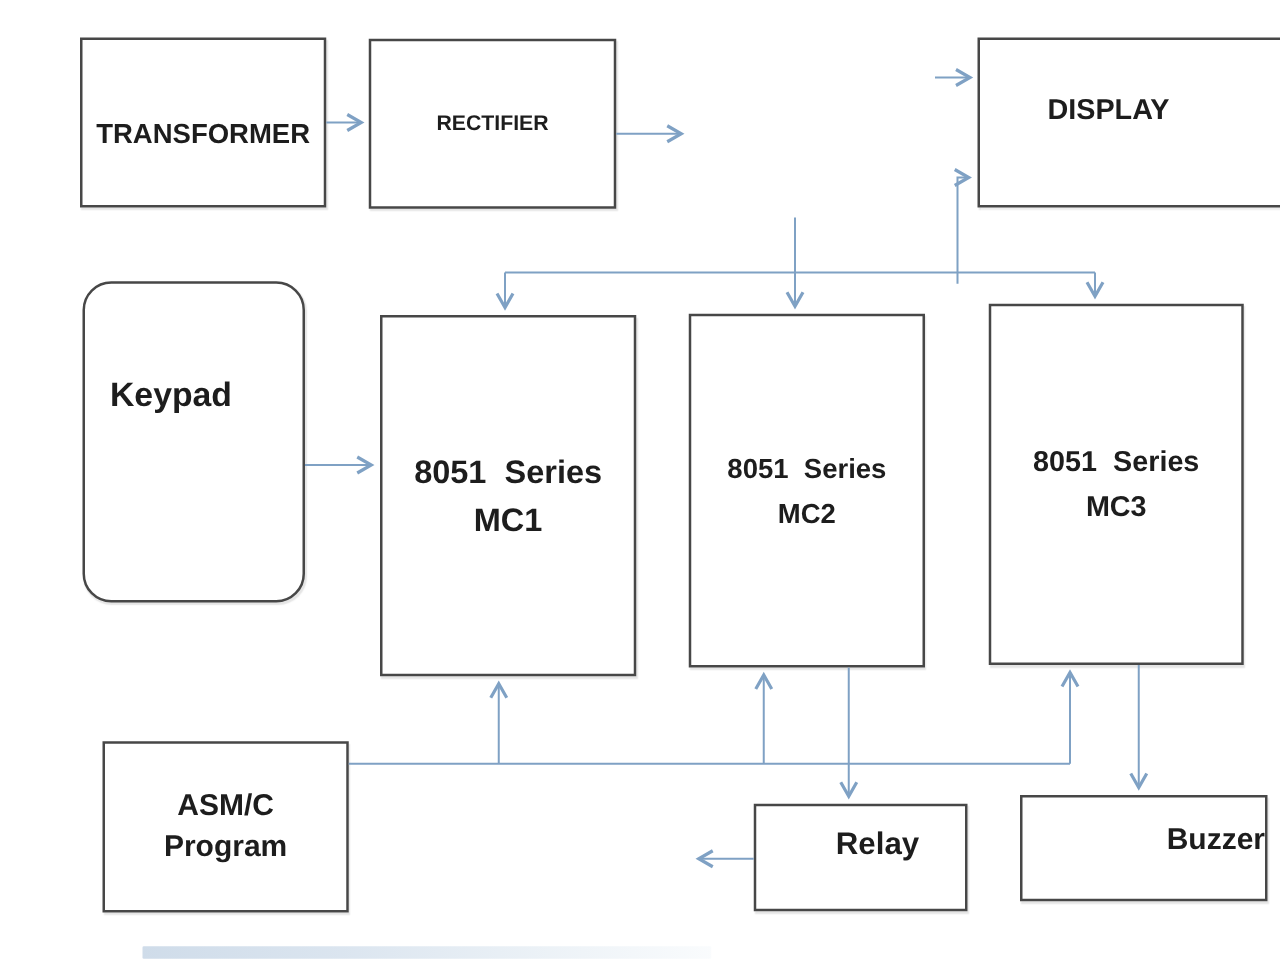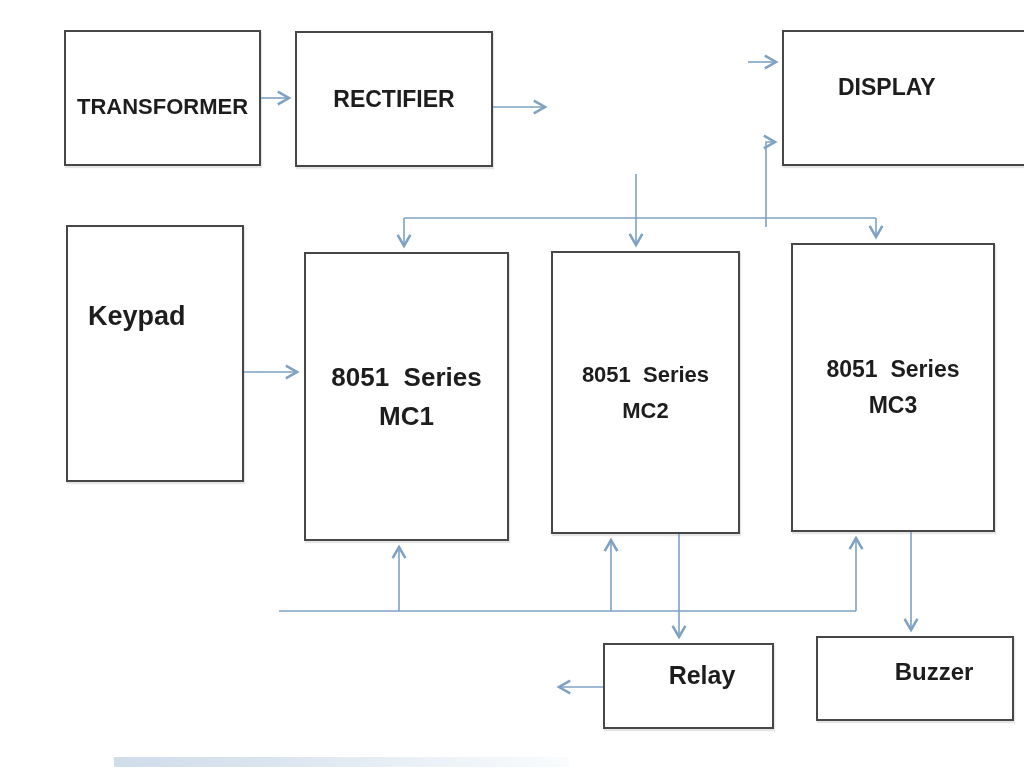--- a/index.html
+++ b/index.html
@@ -8,35 +8,35 @@
     background:#ffffff;font-family:"Liberation Sans",sans-serif;margin-left:26px;
   }
   .node{
     position:absolute;background:#ffffff;border:2px solid #474747;
     box-sizing:border-box;display:flex;align-items:center;justify-content:center;
     color:#1d1d1d;font-weight:700;
     box-shadow:1px 2px 1px rgba(110,110,110,0.18);
   }
   .node .lbl{white-space:pre-wrap;text-align:center;}
   .b-transformer{left:38px;top:30px;width:197px;height:136px;font-size:22px;padding-top:18px;}
-  .b-rectifier{left:269px;top:31px;width:198px;height:136px;font-size:23px;}
+  .b-rectifier{left:269px;top:31px;width:198px;height:136px;font-size:17px;}
   .b-regulator{left:525px;top:38px;width:197px;height:136px;font-size:23px;}
   .b-display{left:756px;top:30px;width:274px;height:136px;font-size:23px;
              align-items:flex-start;justify-content:flex-start;padding:42px 0 0 54px;}
   .b-keypad{left:40px;top:225px;width:178px;height:257px;font-size:27px;
-            align-items:flex-start;justify-content:flex-start;padding:74px 0 0 20px;}
+            align-items:flex-start;justify-content:flex-start;padding:74px 0 0 20px;border-radius:23px;}
   .b-mc1{left:278px;top:252px;width:205px;height:289px;font-size:26px;line-height:1.5;}
   .b-mc2{left:525px;top:251px;width:189px;height:283px;font-size:22px;line-height:1.6;}
   .b-mc3{left:765px;top:243px;width:204px;height:289px;font-size:23px;line-height:1.55;}
   .b-asm{left:56px;top:593px;width:197px;height:137px;font-size:24px;line-height:1.35;}
   .b-lamp{left:338px;top:643px;width:188px;height:95px;font-size:23px;padding-right:18px;}
   .b-relay{left:577px;top:643px;width:171px;height:86px;font-size:25px;
            align-items:flex-start;justify-content:center;padding:16px 0 0 27px;}
   .b-buzzer{left:790px;top:636px;width:198px;height:85px;font-size:24px;
-            align-items:flex-start;justify-content:center;padding:20px 0 0 38px;}
+            align-items:flex-start;justify-content:flex-end;padding:20px 0 0 38px;}
   #wires{position:absolute;left:0;top:0;width:1024px;height:768px;pointer-events:none;}
   #bottom-bar{
     position:absolute;left:88px;top:757px;width:455px;height:10px;
     background:linear-gradient(90deg,#9fb9d4 0%,#b7cbe0 35%,#d8e4ee 70%,#f4f8fb 100%);
     opacity:0.5;border-radius:1px;
   }
 </style>
 </head>
 <body>
 
@@ -58,20 +58,24 @@
     <span class="lbl">8051  Series
 MC1</span>
   </div>
   <div class="node b-mc2">
     <span class="lbl">8051  Series
 MC2</span>
   </div>
   <div class="node b-mc3">
     <span class="lbl">8051  Series
 MC3</span>
+  </div>
+  <div class="node b-asm">
+    <span class="lbl">ASM/C
+Program</span>
   </div>
   <div class="node b-relay">
     <span class="lbl">Relay</span>
   </div>
   <div class="node b-buzzer">
     <span class="lbl">Buzzer</span>
   </div>
 
   <svg id="wires" viewBox="0 0 1024 768" fill="none" stroke="#7fa1c4" stroke-width="1.6">
     <defs>

